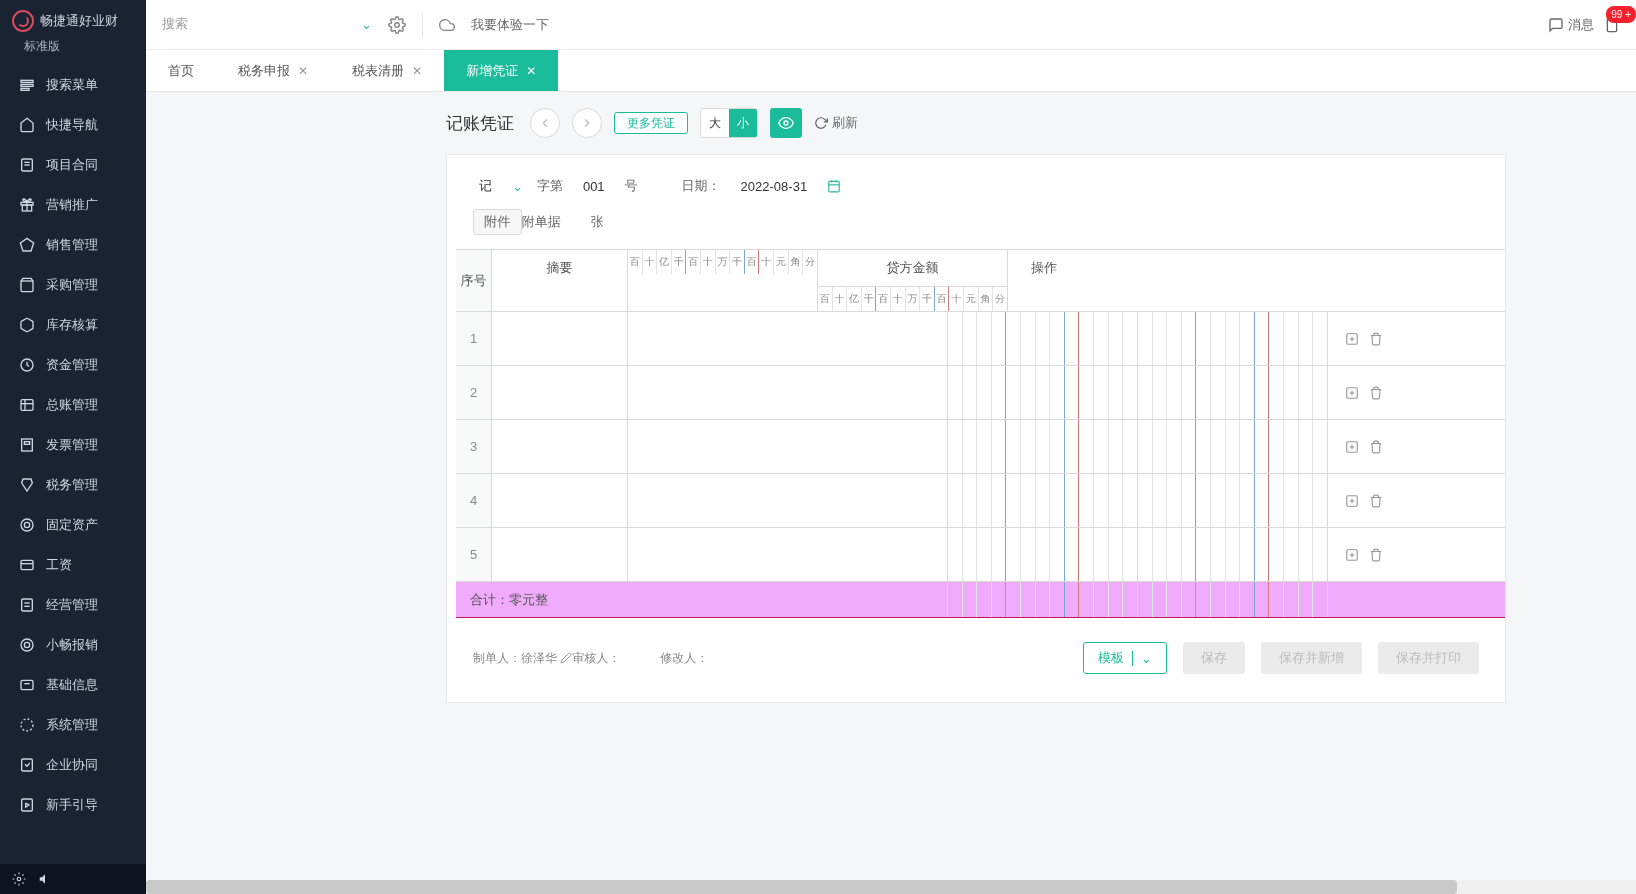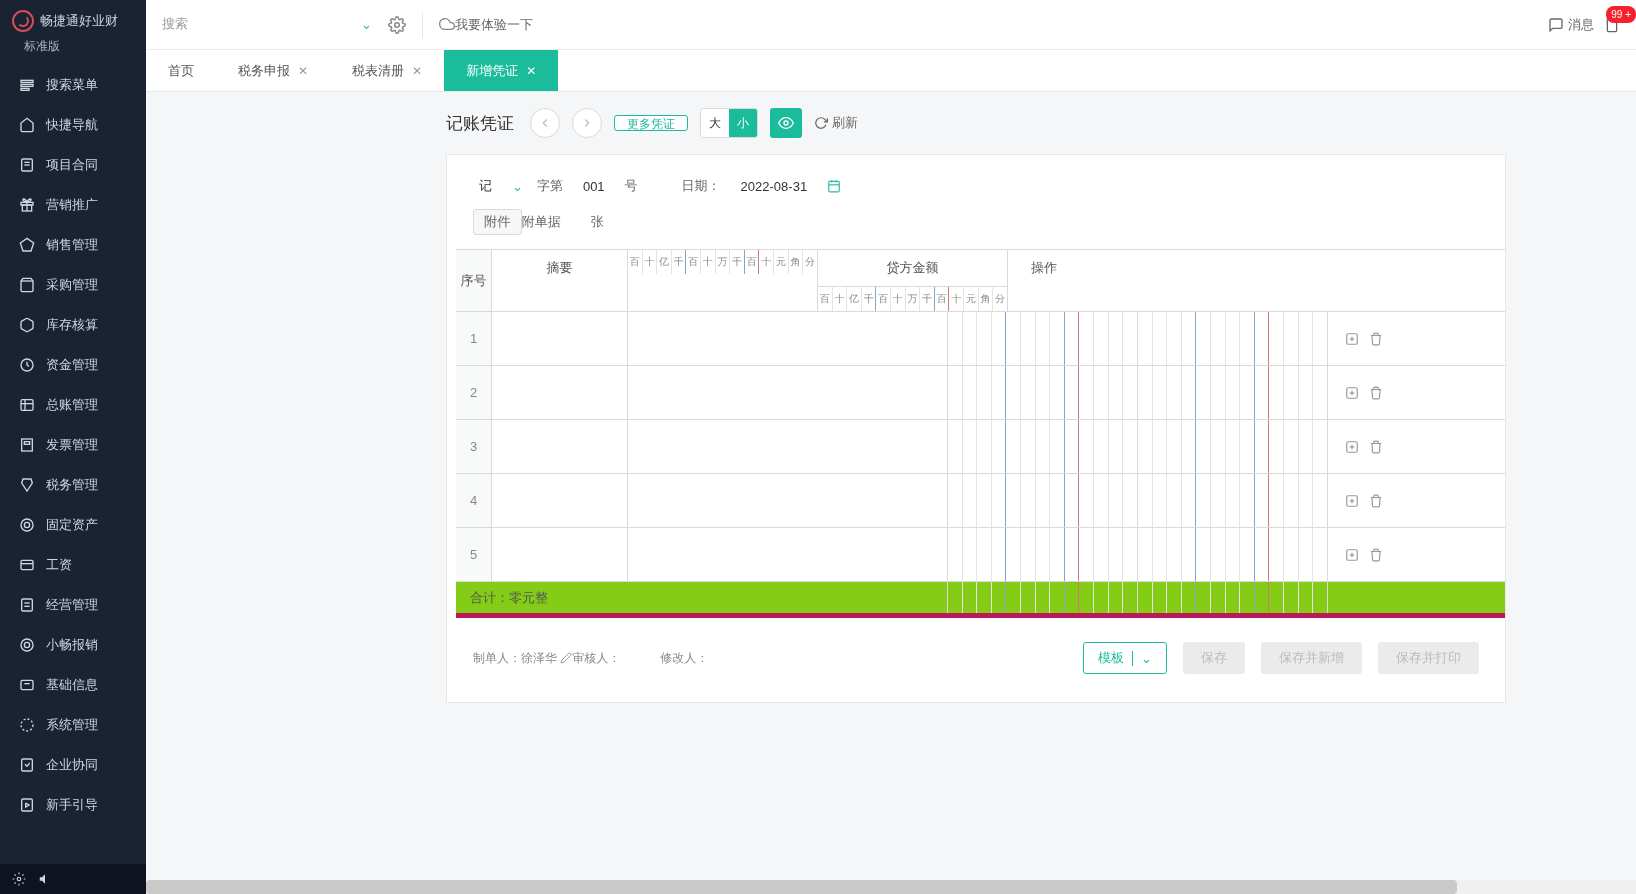--- a/index.html
+++ b/index.html
@@ -13,35 +13,35 @@
 .nav-list{flex:1;overflow-y:auto}
 .nav-item{display:flex;align-items:center;gap:10px;padding:11px 18px;cursor:pointer;font-size:13px}
 .nav-icon{width:18px;height:18px;display:flex;align-items:center;justify-content:center}
 .bottom-bar{height:30px;background:#0d1420;display:flex;align-items:center;padding:0 12px;gap:12px}
 .main{flex:1;display:flex;flex-direction:column;background:#f5f6f8}
 .topbar{height:50px;background:#fff;border-bottom:1px solid #f2ecec;display:flex;align-items:center;padding:0 16px;gap:16px}
 .search-box{width:210px;height:30px;border:none;border-bottom:1px solid transparent;color:#999;display:flex;align-items:center;justify-content:space-between}
 .chev{color:#2dbb9f}
 .gear{color:#888;cursor:pointer}
 .divider{width:1px;height:26px;background:#e6e6e6}
-.exp-link{display:flex;gap:0;color:#666;cursor:pointer}
+.exp-link{display:flex;align-items:center;gap:16px;color:#666;cursor:pointer}
 .top-right{margin-left:auto;display:flex;align-items:center;gap:10px;position:relative}
 .msg-btn{display:flex;align-items:center;gap:4px;color:#666;cursor:pointer}
 .badge{position:absolute;top:-10px;right:-16px;background:#f5222d;color:#fff;font-size:10px;padding:3px 5px;border-radius:8px}
 .tabbar{height:42px;background:#fff;display:flex;align-items:stretch;border-bottom:1px solid #e8e8e8}
 .tab{display:flex;align-items:center;padding:0 22px;cursor:pointer;color:#555;gap:8px;font-size:13px}
 .tab .close{color:#999;font-size:12px}
 .tab.active{background:#1abc9c;color:#fff}
 .tab.active .close{color:#fff}
 .content{flex:1;overflow:auto;padding:0}
 .voucher-wrap{max-width:1060px;margin:0 0 0 300px}
 .toolbar{display:flex;align-items:center;gap:12px;padding:16px 0}
 .page-title{font-size:17px;font-weight:500;color:#333;margin-right:4px}
 .circle-btn{width:30px;height:30px;border:1px solid #d9d9d9;border-radius:50%;display:flex;align-items:center;justify-content:center;color:#bbb;background:#fff;cursor:pointer}
-.btn-outline{height:16px;padding:0 12px;border:1px solid #1abc9c;color:#1abc9c;background:#fff;border-radius:3px;cursor:pointer;font-size:12px}
+.btn-outline{height:22px;padding:0 12px;border:1px solid #1abc9c;color:#1abc9c;background:#fff;border-radius:3px;cursor:pointer;font-size:12px}
 .size-group{display:flex;border:1px solid #d9d9d9;border-radius:3px;overflow:hidden}
 .size-btn{width:28px;height:28px;display:flex;align-items:center;justify-content:center;background:#fff;cursor:pointer;font-size:12px}
 .size-btn.active{background:#1abc9c;color:#fff}
 .eye-btn{width:32px;height:30px;background:#1abc9c;border-radius:3px;display:flex;align-items:center;justify-content:center;cursor:pointer}
 .refresh-btn{display:flex;align-items:center;gap:4px;color:#666;cursor:pointer}
 .voucher-card{background:#fff;border:1px solid #e8e8e8;padding:22px 0 28px}
 .voucher-header{display:flex;align-items:center;gap:14px;padding:0 26px 14px;color:#666;font-size:13px}
 .vh-input{color:#333;padding:0 6px}
 .vh-chev{color:#2dbb9f}
 .date-icon{color:#2dbb9f}
@@ -66,21 +66,21 @@
 .cell-summary{width:136px;border-right:1px solid #d9d9d9;padding:3px}
 .cell-summary textarea{width:100%;height:100%;border:none;resize:none;outline:none;font-size:12px;padding:4px}
 .cell-subject{width:320px;border-right:1px solid #d9d9d9}
 .cell-amount{width:190px;border-right:1px solid #d9d9d9;display:flex}
 .amt-col{flex:1;border-right:1px solid #e4e4e4}
 .amt-col:nth-child(9){border-right:1px solid #d07777}
 .amt-col:last-child{border-right:none}
 .amt-col.blue{border-right:1px solid #7ba8d0}
 .cell-ops{width:72px;display:flex;align-items:center;justify-content:center;gap:10px;color:#999}
 .op-icon{cursor:pointer}
-.total-row{display:flex;height:36px;border-bottom:5px solid #be185d;background:#84cc16}
+.total-row{display:flex;height:36px;border-bottom:1px solid #be185d;background:#f0abfc}
 .total-label{width:492px;display:flex;align-items:center;padding-left:14px;color:#555;border-right:1px solid #d9d9d9}
 .footer-row{display:flex;align-items:center;padding:24px 26px 0;color:#888;font-size:12px;gap:36px}
 .ft-left{display:flex;}
 .ft-right{margin-left:auto;display:flex;gap:16px}
 .btn-template{height:32px;padding:0 14px;border:1px solid #1abc9c;color:#1abc9c;background:#fff;border-radius:3px;cursor:pointer;display:flex;align-items:center;gap:8px;font-size:13px}
 .btn-disabled{height:32px;padding:0 18px;border:none;background:#ebebeb;color:#bbb;border-radius:3px;cursor:not-allowed;font-size:13px}
 .scroll-track{position:fixed;bottom:0;left:146px;right:0;height:14px;background:#f0f0f0}
 .scroll-thumb{position:absolute;left:0;width:88%;height:100%;background:#c9c9c9;border-radius:4px}
 svg{display:block}
 </style>

